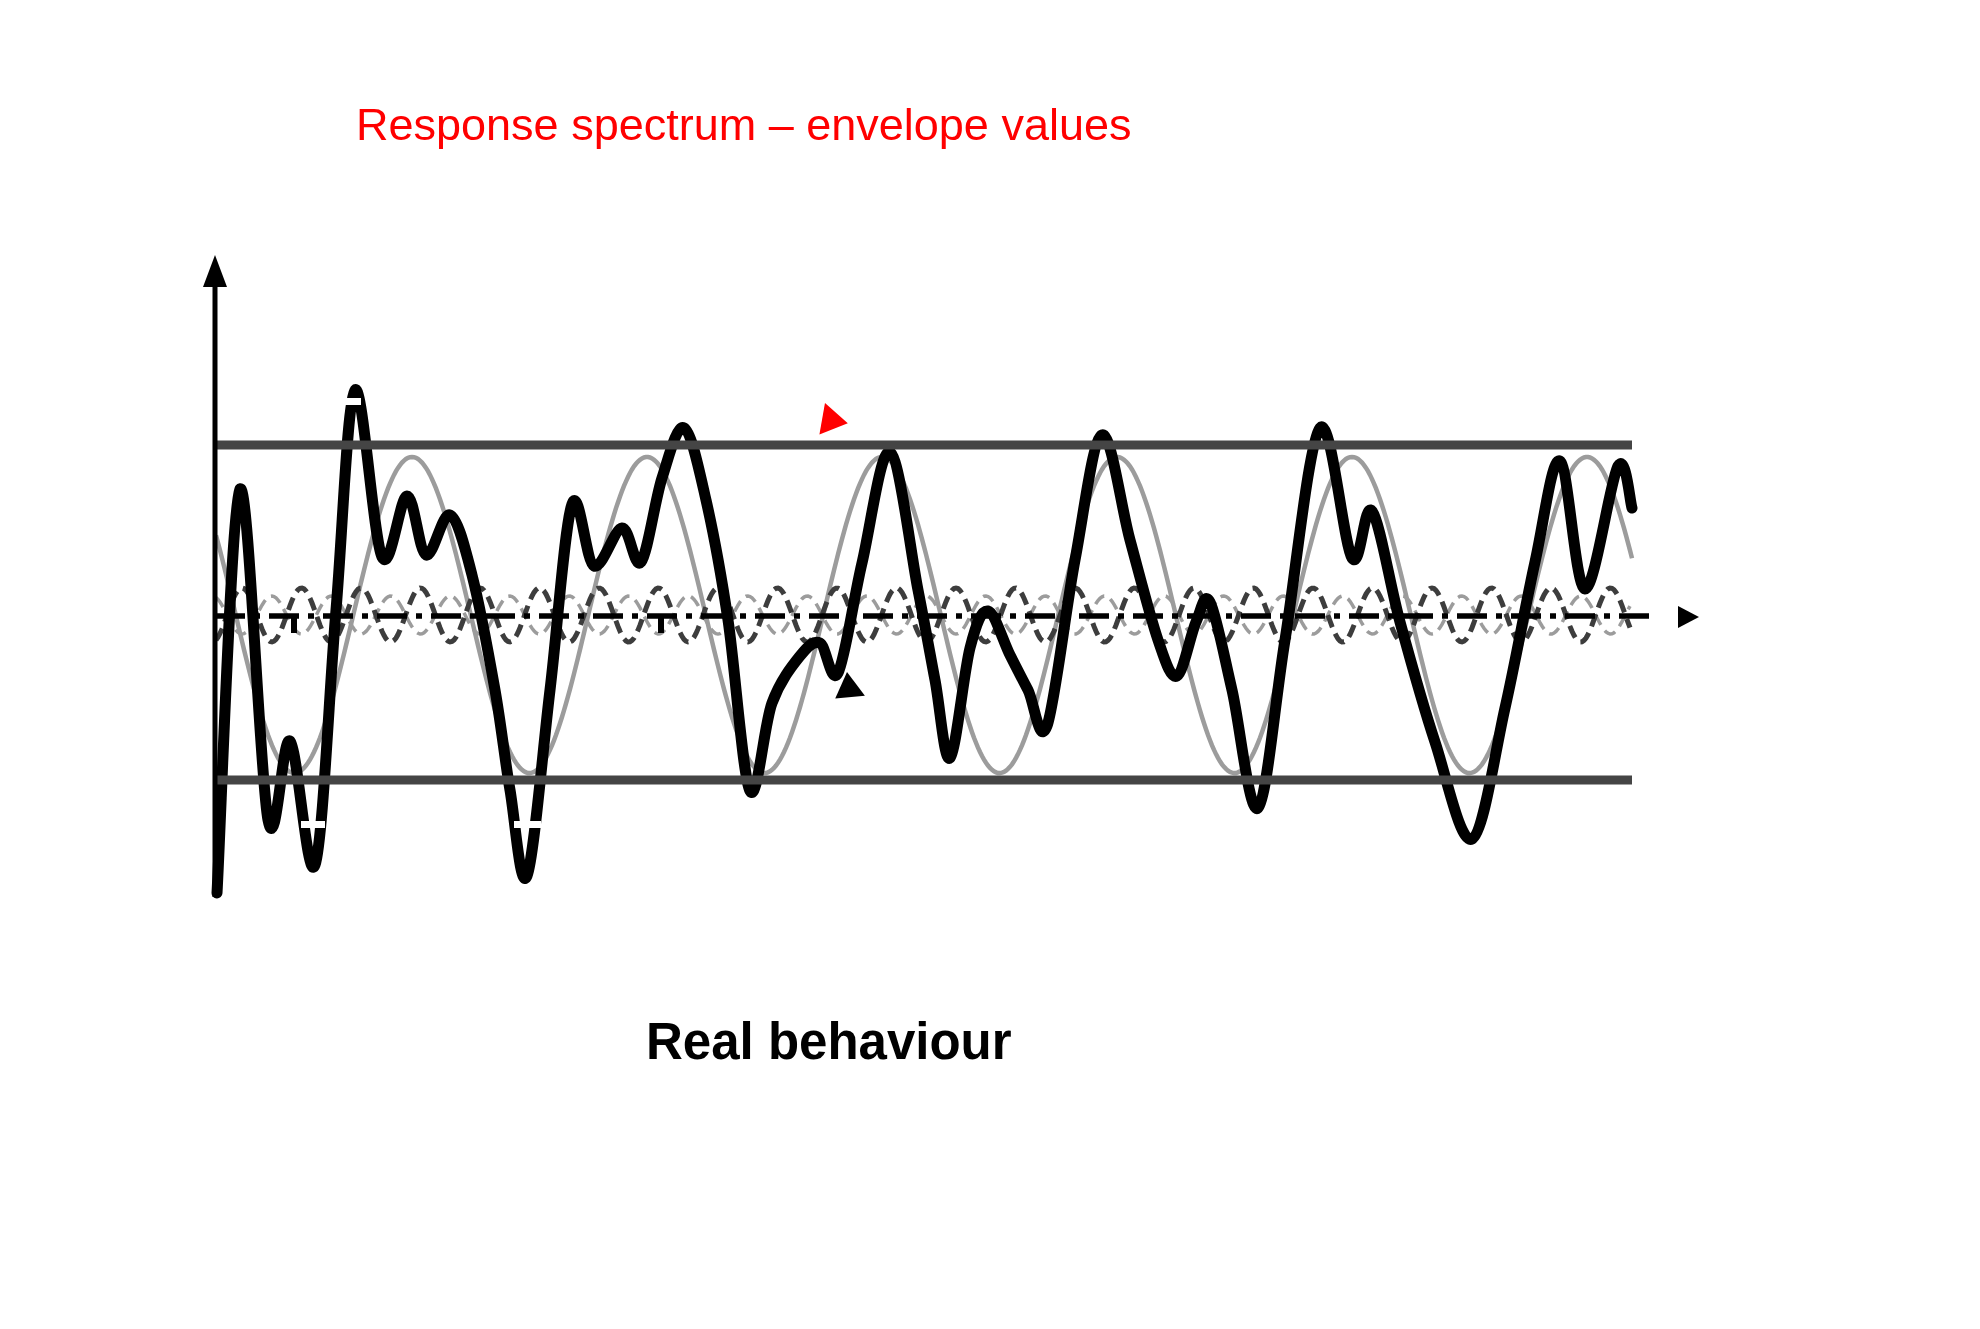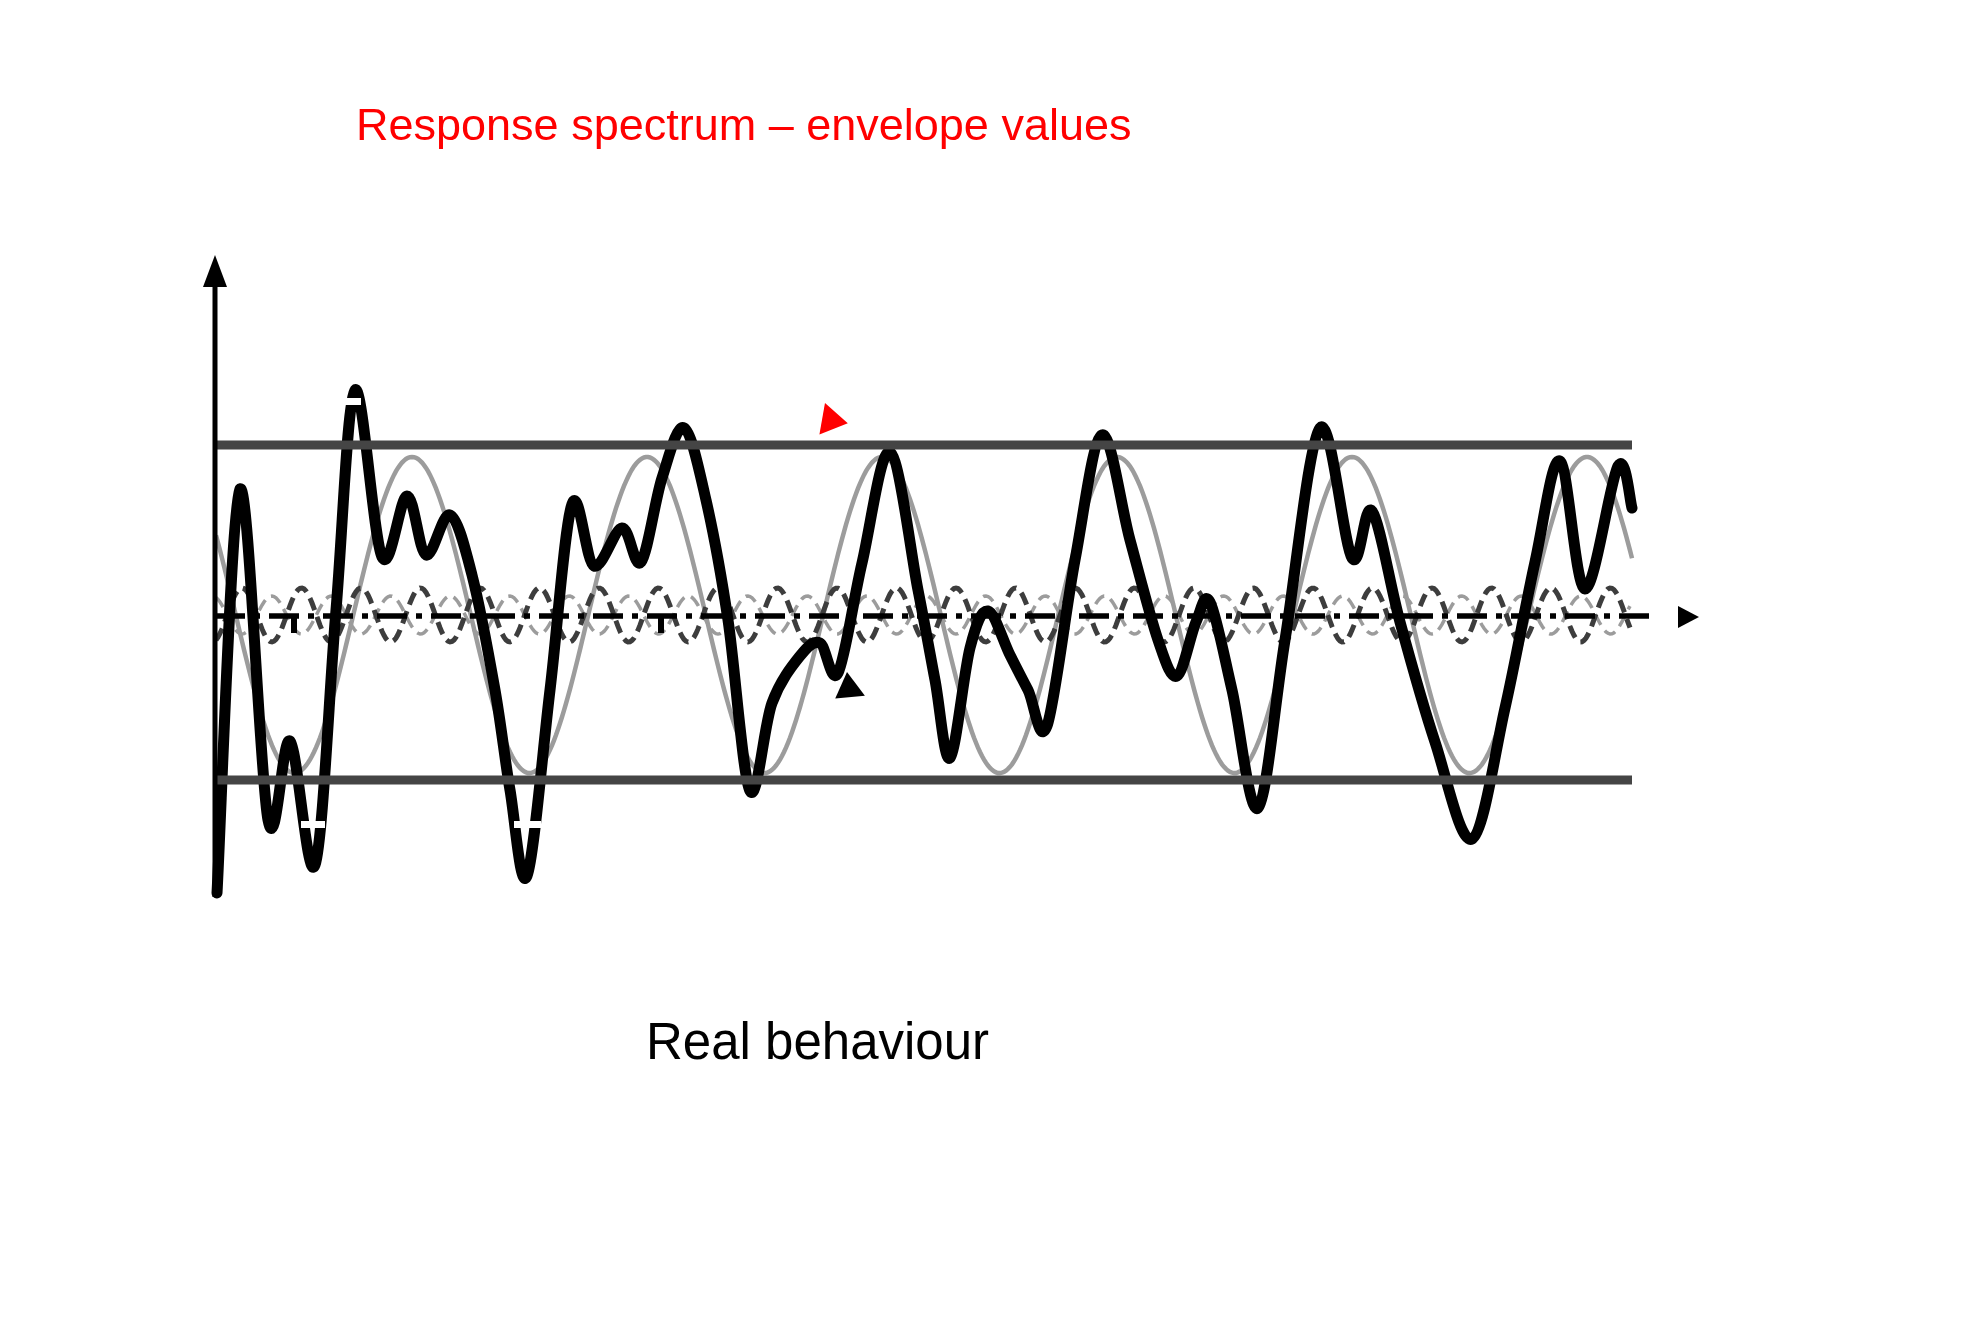--- a/index.html
+++ b/index.html
@@ -45,14 +45,14 @@
       <line x1="216" y1="780" x2="1632" y2="780" stroke="#454545" stroke-width="9"></line>
       <rect x="339" y="398" width="22" height="7" fill="#ffffff"></rect>
       <rect x="301" y="821" width="24" height="7" fill="#ffffff"></rect>
       <rect x="514" y="821" width="27" height="7" fill="#ffffff"></rect>
       <line x1="215" y1="282" x2="215" y2="897" stroke="#000000" stroke-width="5"></line>
       <polygon points="203,287 227,287 215,255" fill="#000000"></polygon>
       <polygon points="822,405 822,437 848,421" fill="#ff0000" transform="rotate(10 835 421)"></polygon>
       <polygon points="840,676 840,705 866,690.5" fill="#000000" transform="rotate(24 853 690.5)"></polygon>
     </svg>
 
-  <div class="caption" style="color: rgb(0, 0, 0);">Real behaviour</div>
+  <div class="caption" style="color: rgb(0, 0, 0); font-weight: bold;">Real behaviour</div>
 </div>
 
 </body></html>

